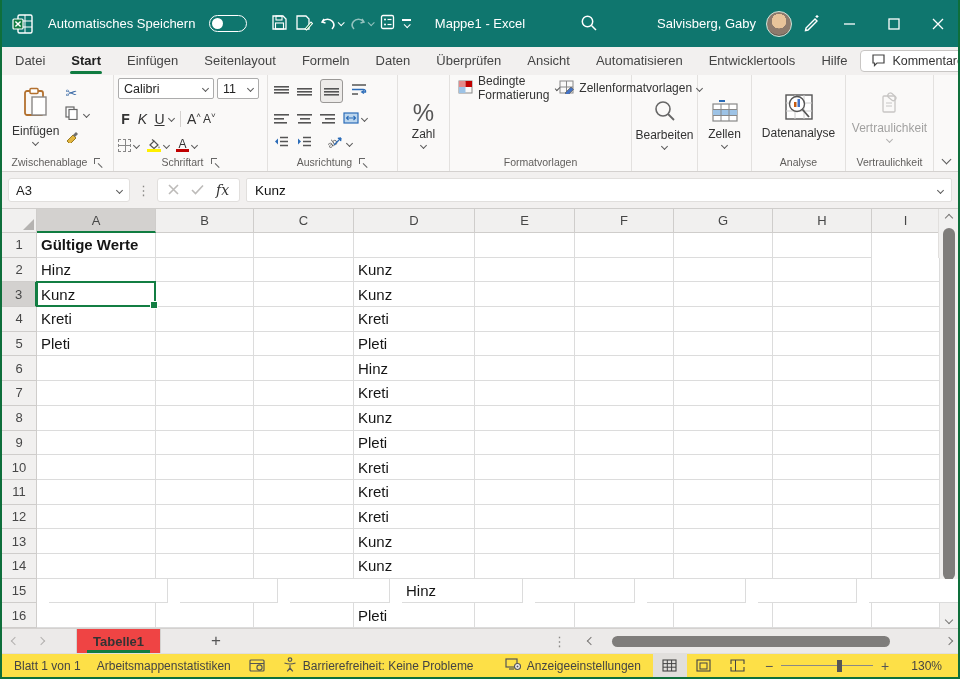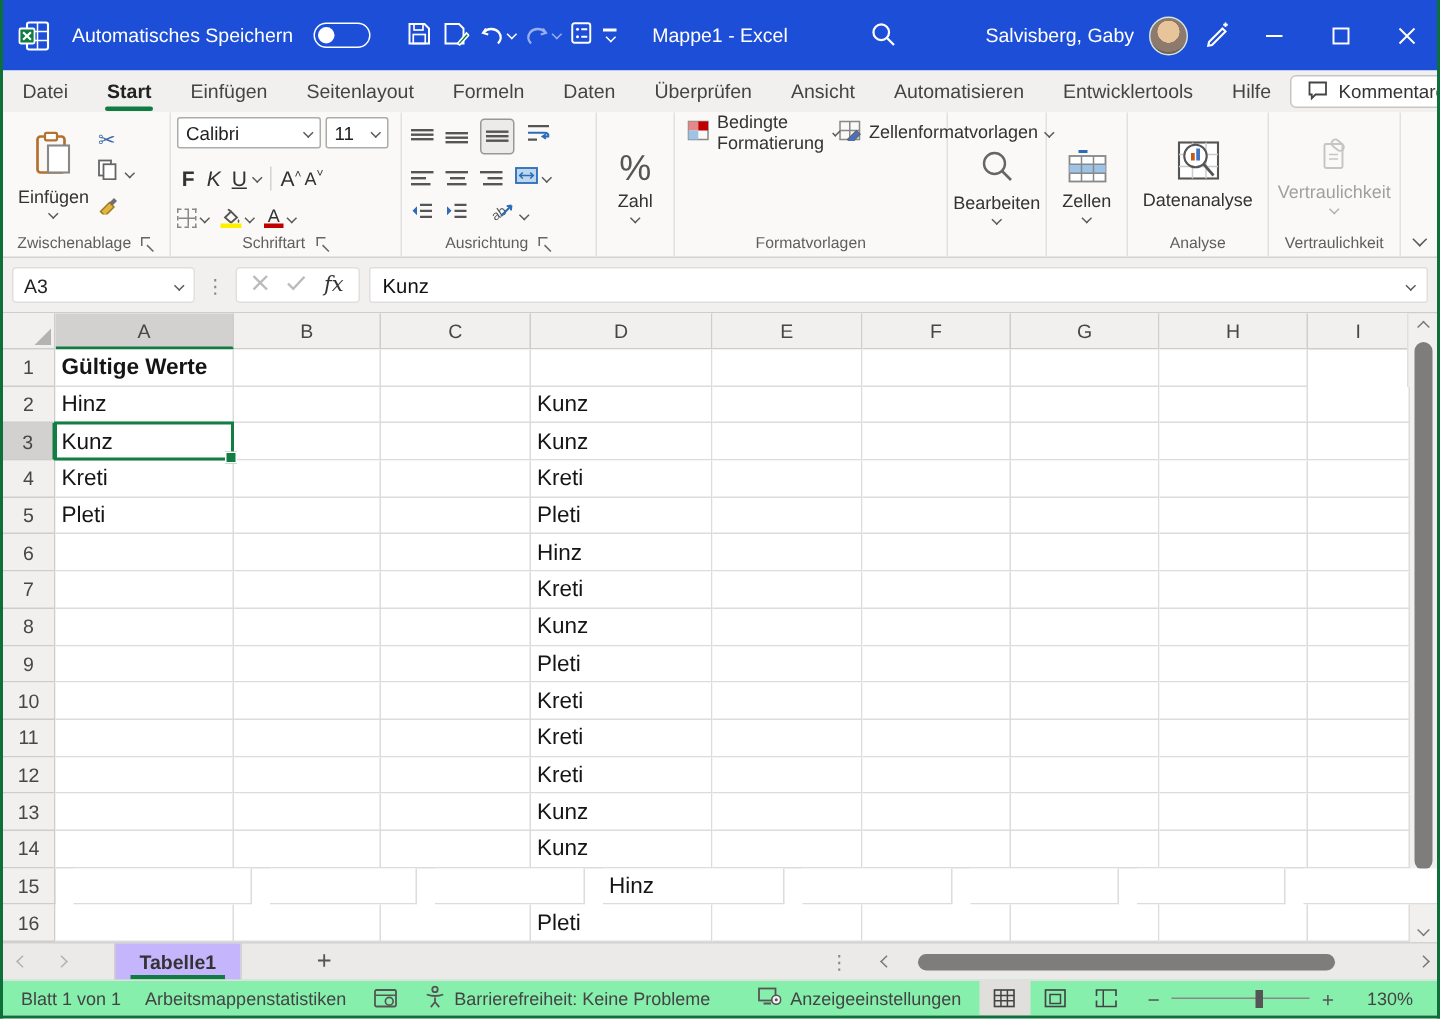--- a/index.html
+++ b/index.html
@@ -2,21 +2,21 @@
 <html><head>
 <meta charset="utf-8">
 <style>
   * { margin:0; padding:0; box-sizing:border-box; }
   html,body { width:960px; height:679px; overflow:hidden; font-family:"Liberation Sans",sans-serif; background:#fff; }
 
   
   .frame { position:absolute; left:0; top:0; width:960px; height:679px; border:2px solid #0E6F3B; border-top:none; pointer-events:none; z-index:90; }
 
   
-  .titlebar { position:absolute; left:0; top:0; width:960px; height:47px; background:#1d4ed8; display:flex; align-items:center; color:#fff; font-size:13px; }
+  .titlebar { position:absolute; left:0; top:0; width:960px; height:47px; background:#0f766e; display:flex; align-items:center; color:#fff; font-size:13px; }
   .tb-left { display:flex; align-items:center; gap:14px; padding-left:12px; }
   .xl-logo { width:22px; height:22px; display:flex; }
   .toggle { width:38px; height:17px; border:1.5px solid #fff; border-radius:9px; position:relative; }
   .toggle .knob { position:absolute; left:2px; top:1.5px; width:11px; height:11px; border-radius:50%; background:#fff; }
   .qat { display:flex; align-items:center; gap:7px; margin-left:10px; }
   .qat .grp { display:flex; align-items:center; gap:2px; }
   .dim { opacity:.55; }
   .chvw { display:inline-block; width:5px; height:5px; border-right:1.3px solid #fff; border-bottom:1.3px solid #fff; transform:rotate(45deg) translateY(-1px); }
   .tb-title { position:absolute; left:0; right:0; top:0; height:47px; display:flex; align-items:center; justify-content:center; pointer-events:none; }
   .tb-right { position:absolute; right:0; top:0; height:47px; display:flex; align-items:center; }
@@ -84,31 +84,31 @@
   .vscroll { position:absolute; right:2px; top:209px; width:20px; height:419px; background:#F1F0EF; border-left:1px solid #E1DFDD; display:flex; flex-direction:column; align-items:center; }
   .varrow { width:20px; height:17px; display:flex; align-items:center; justify-content:center; }
   .chg { display:inline-block; width:6px; height:6px; border-right:1.4px solid #7a7876; border-bottom:1.4px solid #7a7876; }
   .up { transform:rotate(-135deg); } .down { transform:rotate(45deg); }
   .left { transform:rotate(135deg); } .right { transform:rotate(-45deg); }
   .vthumb { width:12px; height:352px; background:#7F7D7B; border-radius:6px; margin-top:2px; }
 
   
   .tabbar { position:absolute; left:2px; top:628px; width:956px; height:25px; background:#ECEAE9; border-top:1px solid #D4D1CF; display:flex; align-items:center; font-size:13px; color:#333; }
   .navarr { width:26px; display:flex; justify-content:center; opacity:.5; }
-  .sheettab { height:25px; margin-left:22px; background:#c4b5fd; border-right:1px solid #D4D1CF; border-left:1px solid #D4D1CF; display:flex; align-items:center; padding:0 16px; font-weight:bold; position:relative; }
+  .sheettab { height:25px; margin-left:22px; background:#ef4444; border-right:1px solid #D4D1CF; border-left:1px solid #D4D1CF; display:flex; align-items:center; padding:0 16px; font-weight:bold; position:relative; }
   .sheettab::after { content:""; position:absolute; left:10px; right:10px; bottom:1px; height:2.5px; background:#107C41; }
   .addsheet { margin-left:44px; font-size:17px; color:#555; width:22px; text-align:center; }
   .hscroll { margin-left:auto; display:flex; align-items:center; height:25px; }
   .hdots { color:#8a8886; margin-right:16px; }
   .htrack { width:340px; height:25px; display:flex; align-items:center; position:relative; }
   .hthumb { position:absolute; left:12px; width:278px; height:11px; background:#7F7D7B; border-radius:6px; }
   .harrow { width:18px; display:flex; justify-content:center; }
 
   
-  .statusbar { position:absolute; left:2px; top:653px; width:956px; height:24px; background:#86efac; border-top:1px solid #E1DFDD; display:flex; align-items:center; font-size:12px; color:#444; }
+  .statusbar { position:absolute; left:2px; top:653px; width:956px; height:24px; background:#fde047; border-top:1px solid #E1DFDD; display:flex; align-items:center; font-size:12px; color:#444; }
   .sb-item { padding:0 12px; display:flex; align-items:center; gap:6px; height:24px; }
   .viewbtn { width:34px; height:24px; display:flex; align-items:center; justify-content:center; }
   .viewbtn.on { background:#E1DFDC; }
   .zoomer { display:flex; align-items:center; gap:8px; padding:0 10px; }
   .ztrack { width:92px; height:1.5px; background:#8a8886; position:relative; }
   .zthumb { position:absolute; left:56px; top:-5px; width:5px; height:12px; background:#555; }
   .zsign { font-size:14px; color:#555; }
 </style>
 </head>
 <body>

